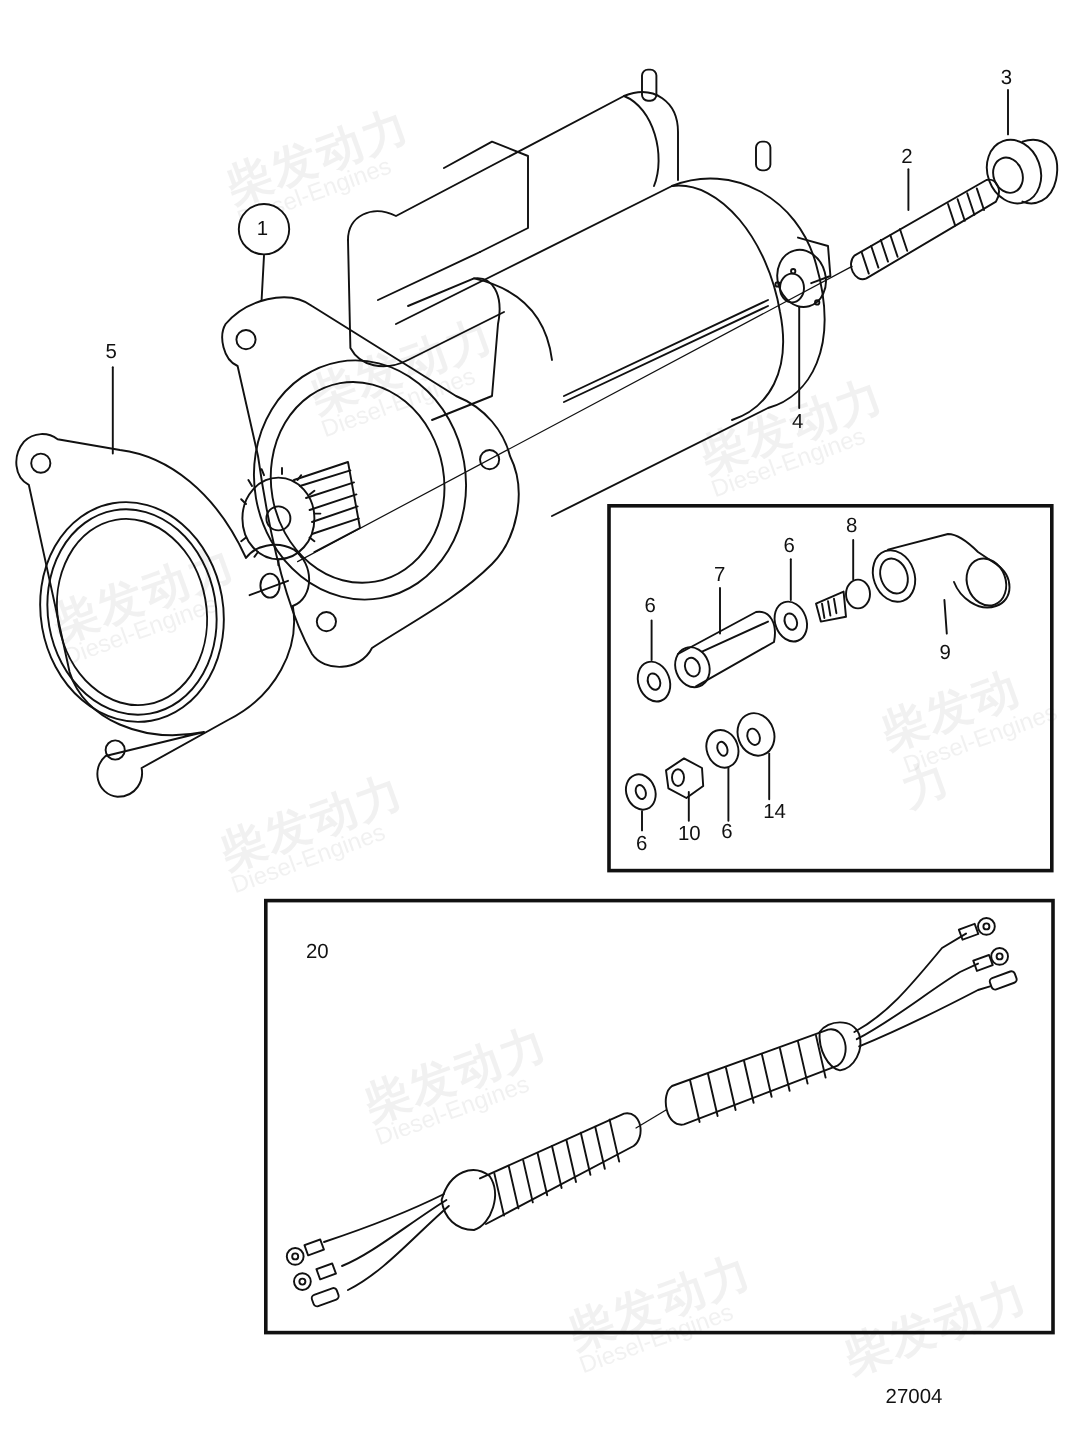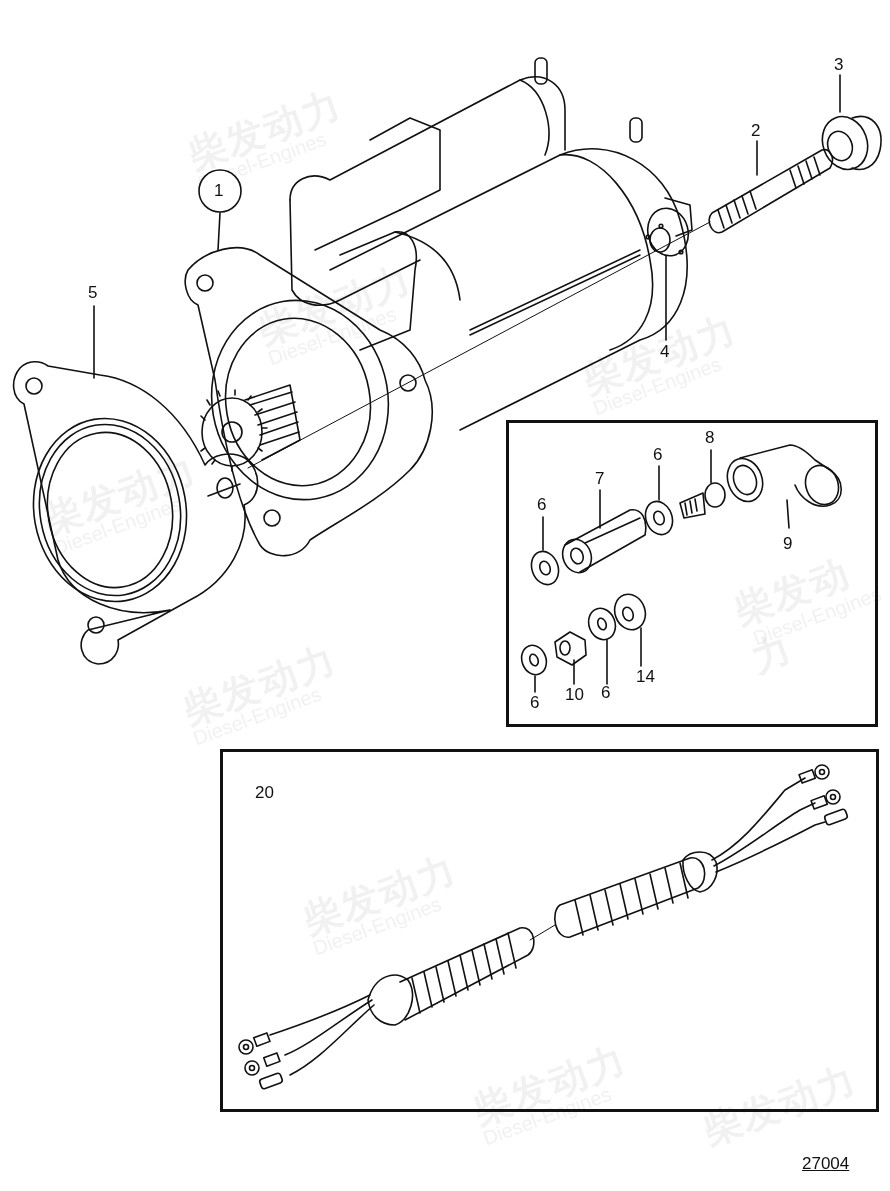--- a/index.html
+++ b/index.html
@@ -215,14 +215,14 @@
   <span class="label" style="left:653px;top:446px;">6</span>
   <span class="label" style="left:530px;top:694px;">6</span>
   <span class="label" style="left:601px;top:684px;">6</span>
   <span class="label" style="left:595px;top:470px;">7</span>
   <span class="label" style="left:705px;top:429px;">8</span>
   <span class="label" style="left:783px;top:535px;">9</span>
   <span class="label" style="left:565px;top:686px;">10</span>
   <span class="label" style="left:636px;top:668px;">14</span>
   <span class="label" style="left:255px;top:784px;">20</span>
 
-  <span class="figure-number" style="left:802px;top:1154px;text-decoration:underline;">27004</span>
+  <span class="figure-number" style="left:738px;top:1154px;">27004</span>
 </div>
 
 </body></html>

